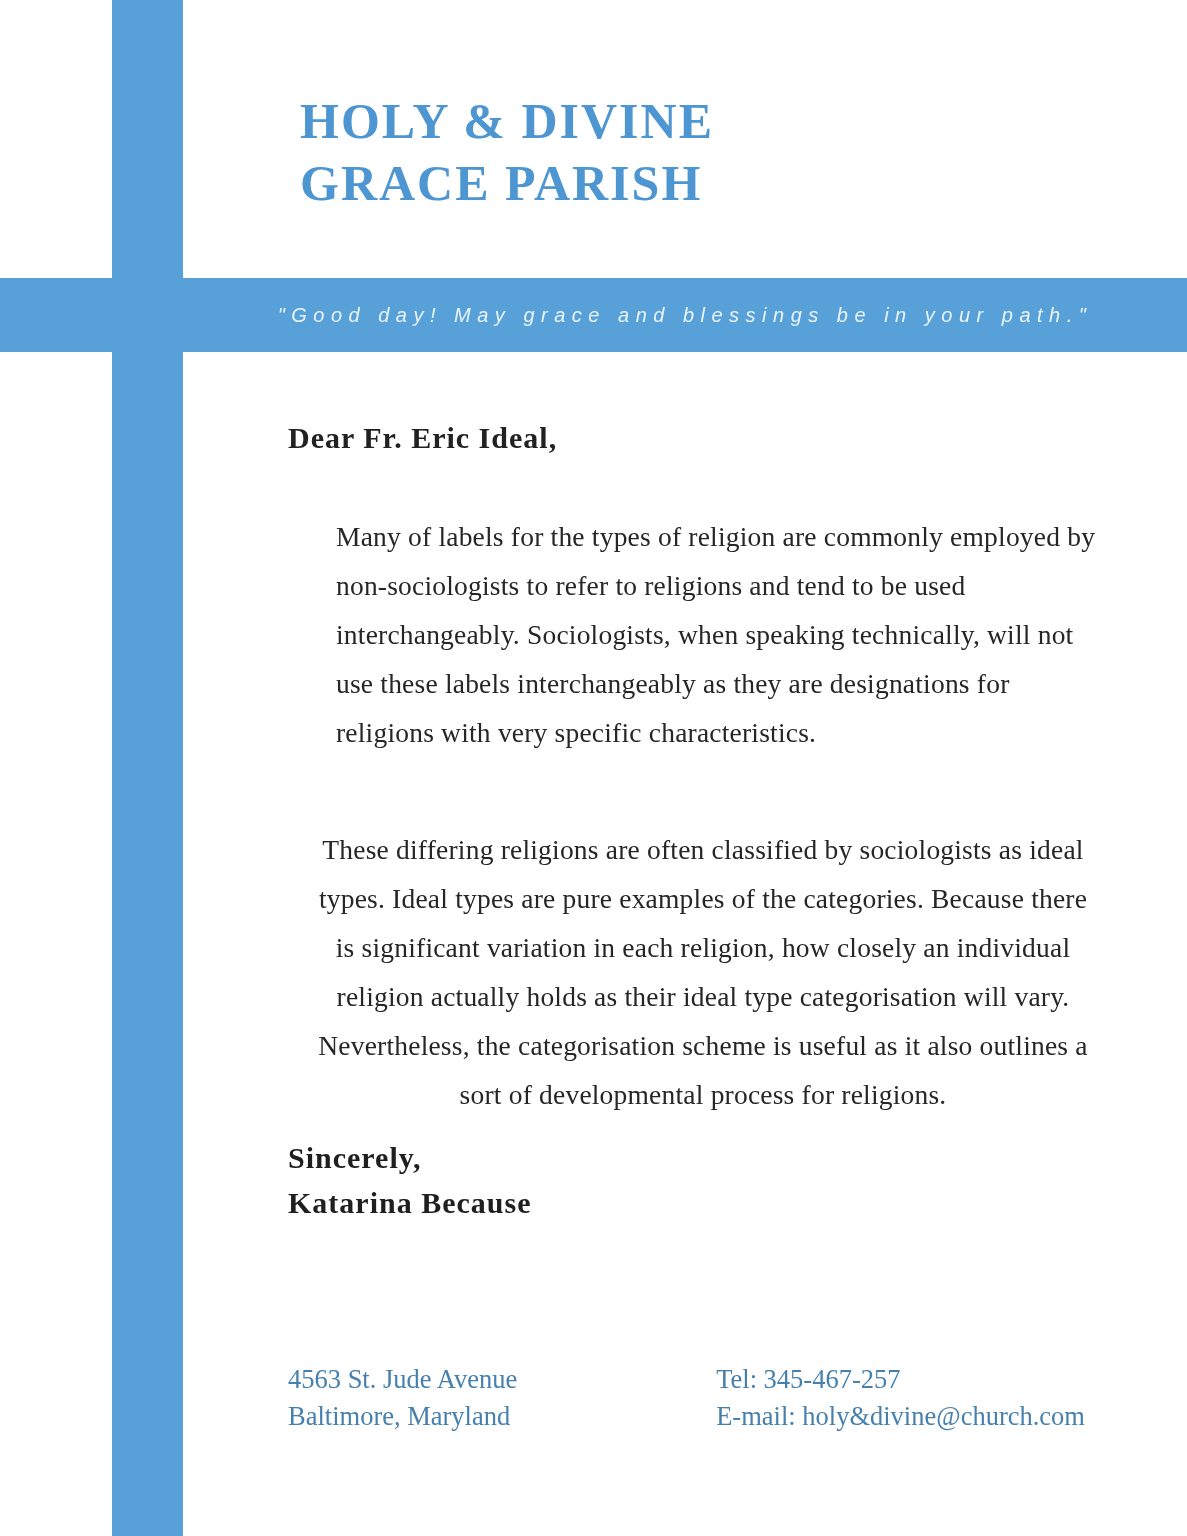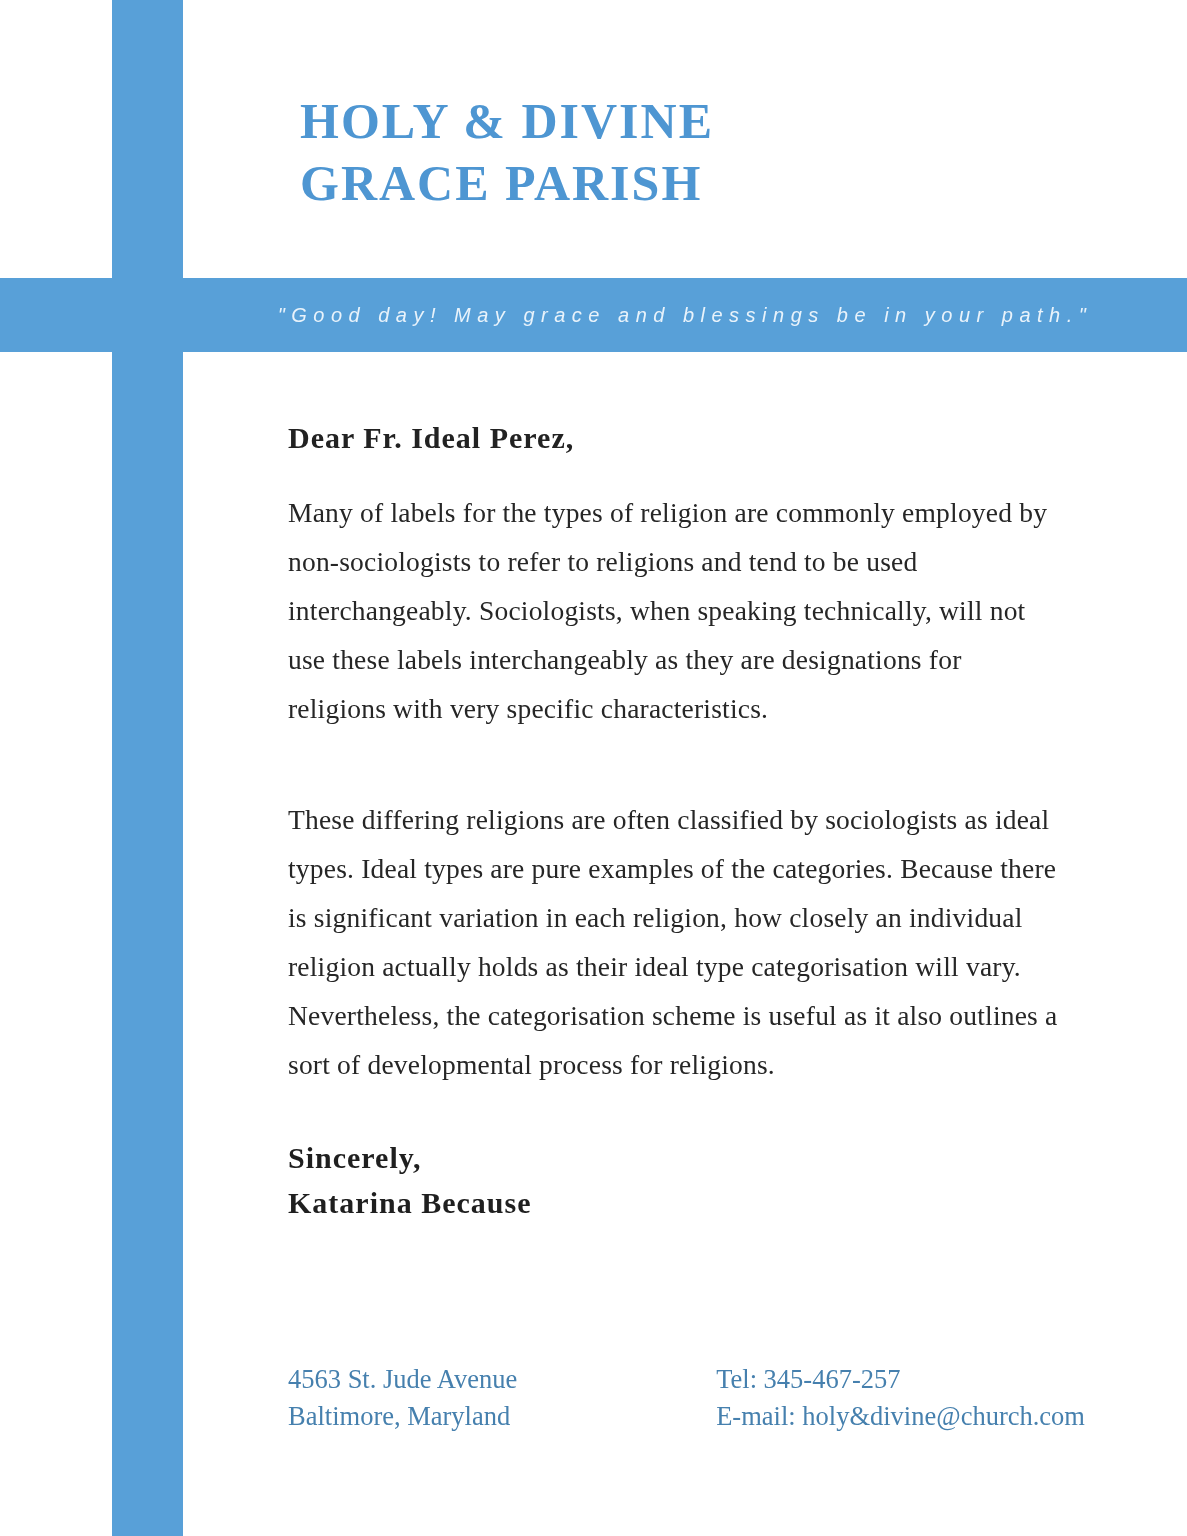--- a/index.html
+++ b/index.html
@@ -63,22 +63,22 @@
     position: absolute;
     left: 288px;
     width: 830px;
     margin: 0;
     font-size: 27.5px;
     line-height: 49px;
     letter-spacing: 0.2px;
     color: #262626;
     white-space: pre-line;
   }
-  .para.p1 { top: 488px; }
-  .para.p2 { top: 795px; }
+  .para.p1 { top: 512px; margin-left: 48px; }
+  .para.p2 { top: 825px; text-align: center; }
   .closing {
     position: absolute;
     left: 288px; top: 1135px;
     font-size: 30px;
     line-height: 45px;
     font-weight: 700;
     letter-spacing: 1px;
     color: #1f1f1f;
     white-space: pre-line;
   }
@@ -108,21 +108,21 @@
 
   <div class="banner">
     <div class="quote-wrap">
       <span class="quote">"Good day! May grace and blessings be in your path."</span>
     </div>
   </div>
 
   <h1 class="title">HOLY &amp; DIVINE
 GRACE PARISH</h1>
 
-  <div class="salutation">Dear Fr. Ideal Perez,</div>
+  <div class="salutation">Dear Fr. Eric Ideal,</div>
 
   <p class="para p1">Many of labels for the types of religion are commonly employed by
 non-sociologists to refer to religions and tend to be used
 interchangeably. Sociologists, when speaking technically, will not
 use these labels interchangeably as they are designations for
 religions with very specific characteristics.</p>
 
   <p class="para p2">These differing religions are often classified by sociologists as ideal
 types. Ideal types are pure examples of the categories. Because there
 is significant variation in each religion, how closely an individual

